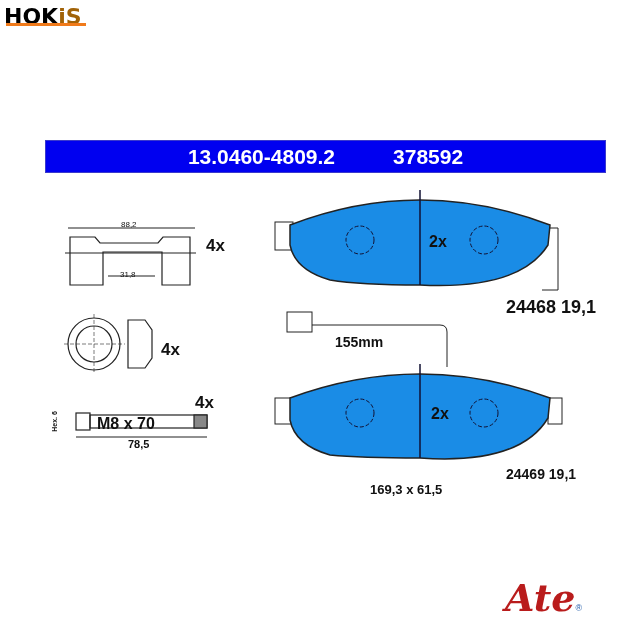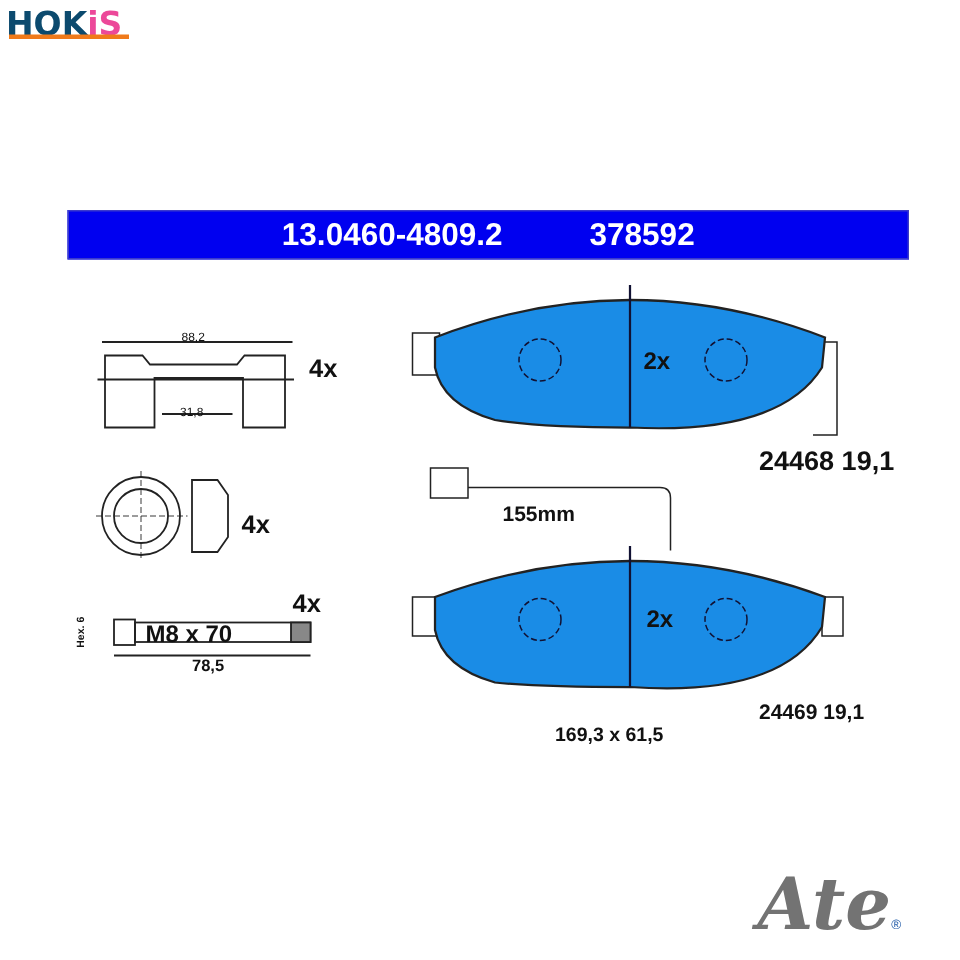--- a/index.html
+++ b/index.html
@@ -1,19 +1,19 @@
 <!DOCTYPE html>
 <html><head>
 <meta charset="utf-8">
 <style>
   html, body { margin:0; padding:0; background:#ffffff; }
   body { width:640px; height:640px; position:relative; overflow:hidden; font-family:"Liberation Sans", sans-serif; }
   .logo { position:absolute; left:4px; top:4px; font-family:"DejaVu Sans", sans-serif; font-weight:bold; font-size:22px; letter-spacing:0px; }
-  .logo .l1 { color:#0c4a6e; }
-  .logo .l2 { color:#ec4899; }
+  .logo .l1 { color:#000000; }
+  .logo .l2 { color:#a16207; }
   .logo-bar { position:absolute; left:6px; top:23px; width:80px; height:3px; background:#f07a1a; }
   .banner { position:absolute; left:45px; top:140px; width:559px; height:31px; background:#0000f0; border:1px solid #3a3acc; color:#fff; font-weight:bold; font-size:21px; display:flex; align-items:center; justify-content:center;gap:22px; }
   .banner span { margin:0 18px; }
   .lbl { position:absolute; font-weight:bold; color:#111; }
   svg { position:absolute; left:0; top:0; }
   .ate { position:absolute; left:505px; top:575px; }
 </style>
 </head>
 <body>
 
@@ -77,14 +77,14 @@
 <div class="lbl" style="left:128px;top:438px;font-size:11px">78,5</div>
 <div class="lbl" style="left:44px;top:418px;font-size:7px;transform:rotate(-90deg)">Hex. 6</div>
 <div class="lbl" style="left:429px;top:233px;font-size:16px">2x</div>
 <div class="lbl" style="left:506px;top:297px;font-size:18px"><span>24468</span> <span>19,1</span></div>
 <div class="lbl" style="left:335px;top:334px;font-size:14px">155mm</div>
 <div class="lbl" style="left:431px;top:405px;font-size:16px">2x</div>
 <div class="lbl" style="left:506px;top:466px;font-size:14px"><span>24469</span> <span>19,1</span></div>
 <div class="lbl" style="left:370px;top:482px;font-size:13px">169,3 x 61,5</div>
 
 <div class="ate">
-  <span style="font-family:'DejaVu Serif',serif;font-style:italic;font-weight:bold;font-size:48px;color:#737373">Ate</span><span style="font-size:9px;color:#1f5aa8">®</span>
+  <span style="font-family:'DejaVu Serif',serif;font-style:italic;font-weight:bold;font-size:38px;color:#b91c1c">Ate</span><span style="font-size:9px;color:#1f5aa8">®</span>
 </div>
 
 </body></html>

